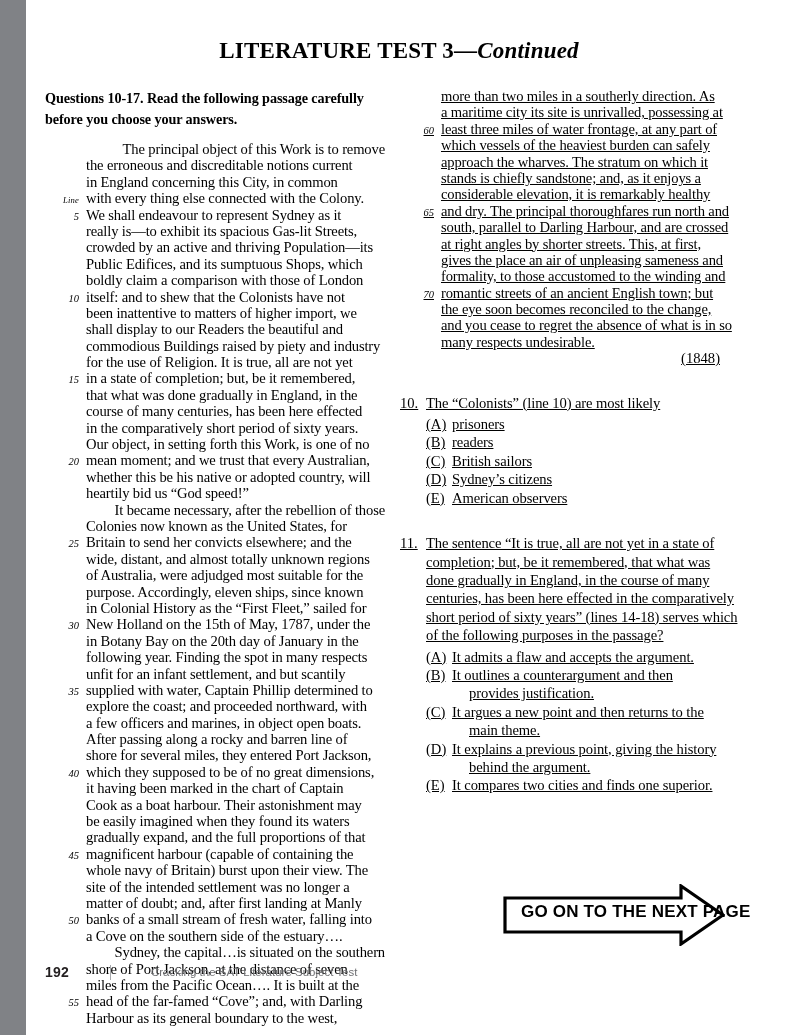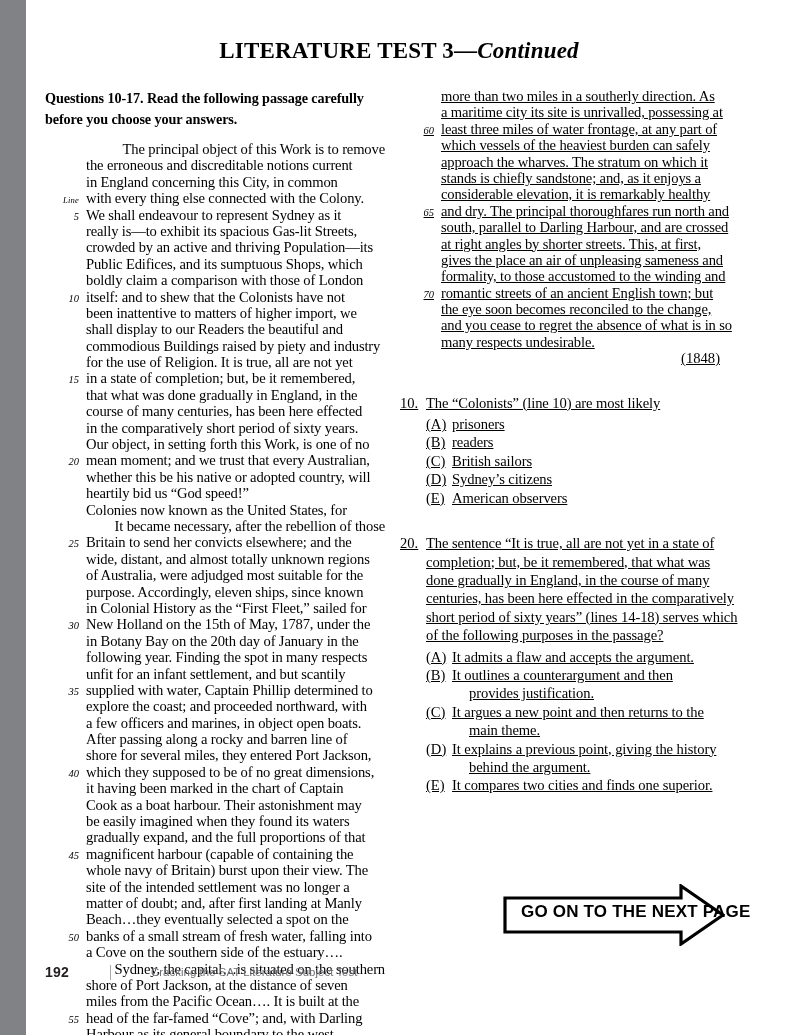--- a/index.html
+++ b/index.html
@@ -299,25 +299,25 @@
           <div class="pline">
             <span class="lnum"></span>
             <span class="ptext">whether this be his native or adopted country, will</span>
           </div>
           <div class="pline">
             <span class="lnum"></span>
             <span class="ptext">heartily bid us “God speed!”</span>
           </div>
           <div class="pline">
             <span class="lnum"></span>
+            <span class="ptext indent">It became necessary, after the rebellion of those</span>
+          </div>
+          <div class="pline">
+            <span class="lnum"></span>
             <span class="ptext">Colonies now known as the United States, for</span>
-          </div>
-          <div class="pline">
-            <span class="lnum"></span>
-            <span class="ptext indent">It became necessary, after the rebellion of those</span>
           </div>
           <div class="pline">
             <span class="lnum">25</span>
             <span class="ptext">Britain to send her convicts elsewhere; and the</span>
           </div>
           <div class="pline">
             <span class="lnum"></span>
             <span class="ptext">wide, distant, and almost totally unknown regions</span>
           </div>
           <div class="pline">
@@ -396,24 +396,20 @@
             <span class="lnum"></span>
             <span class="ptext">whole navy of Britain) burst upon their view. The</span>
           </div>
           <div class="pline">
             <span class="lnum"></span>
             <span class="ptext">site of the intended settlement was no longer a</span>
           </div>
           <div class="pline">
             <span class="lnum"></span>
             <span class="ptext">matter of doubt; and, after first landing at Manly</span>
-          </div>
-          <div class="pline">
-            <span class="lnum"></span>
-            <span class="ptext">Beach…they eventually selected a spot on the</span>
           </div>
           <div class="pline">
             <span class="lnum">50</span>
             <span class="ptext">banks of a small stream of fresh water, falling into</span>
           </div>
           <div class="pline">
             <span class="lnum"></span>
             <span class="ptext">a Cove on the southern side of the estuary….</span>
           </div>
           <div class="pline">
@@ -531,21 +527,21 @@
                 <span class="choice-text">Sydney’s citizens</span>
               </div>
               <div class="choice">
                 <span class="choice-letter">(E)</span>
                 <span class="choice-text">American observers</span>
               </div>
             </div>
           </div>
           <div class="question">
             <div class="q-stem">
-              <span class="q-num">20.</span>
+              <span class="q-num">11.</span>
               <span class="q-text">The sentence “It is true, all are not yet in a state of completion; but, be it remembered, that what was done gradually in England, in the course of many centuries, has been here effected in the comparatively short period of sixty years” (lines 14-18) serves which of the following purposes in the passage?</span>
             </div>
             <div class="choices">
               <div class="choice">
                 <span class="choice-letter">(A)</span>
                 <span class="choice-text">It admits a flaw and accepts the argument.</span>
               </div>
               <div class="choice">
                 <span class="choice-letter">(B)</span>
                 <span class="choice-text">It outlines a counterargument and then<span class="cont">provides justification.</span></span>

